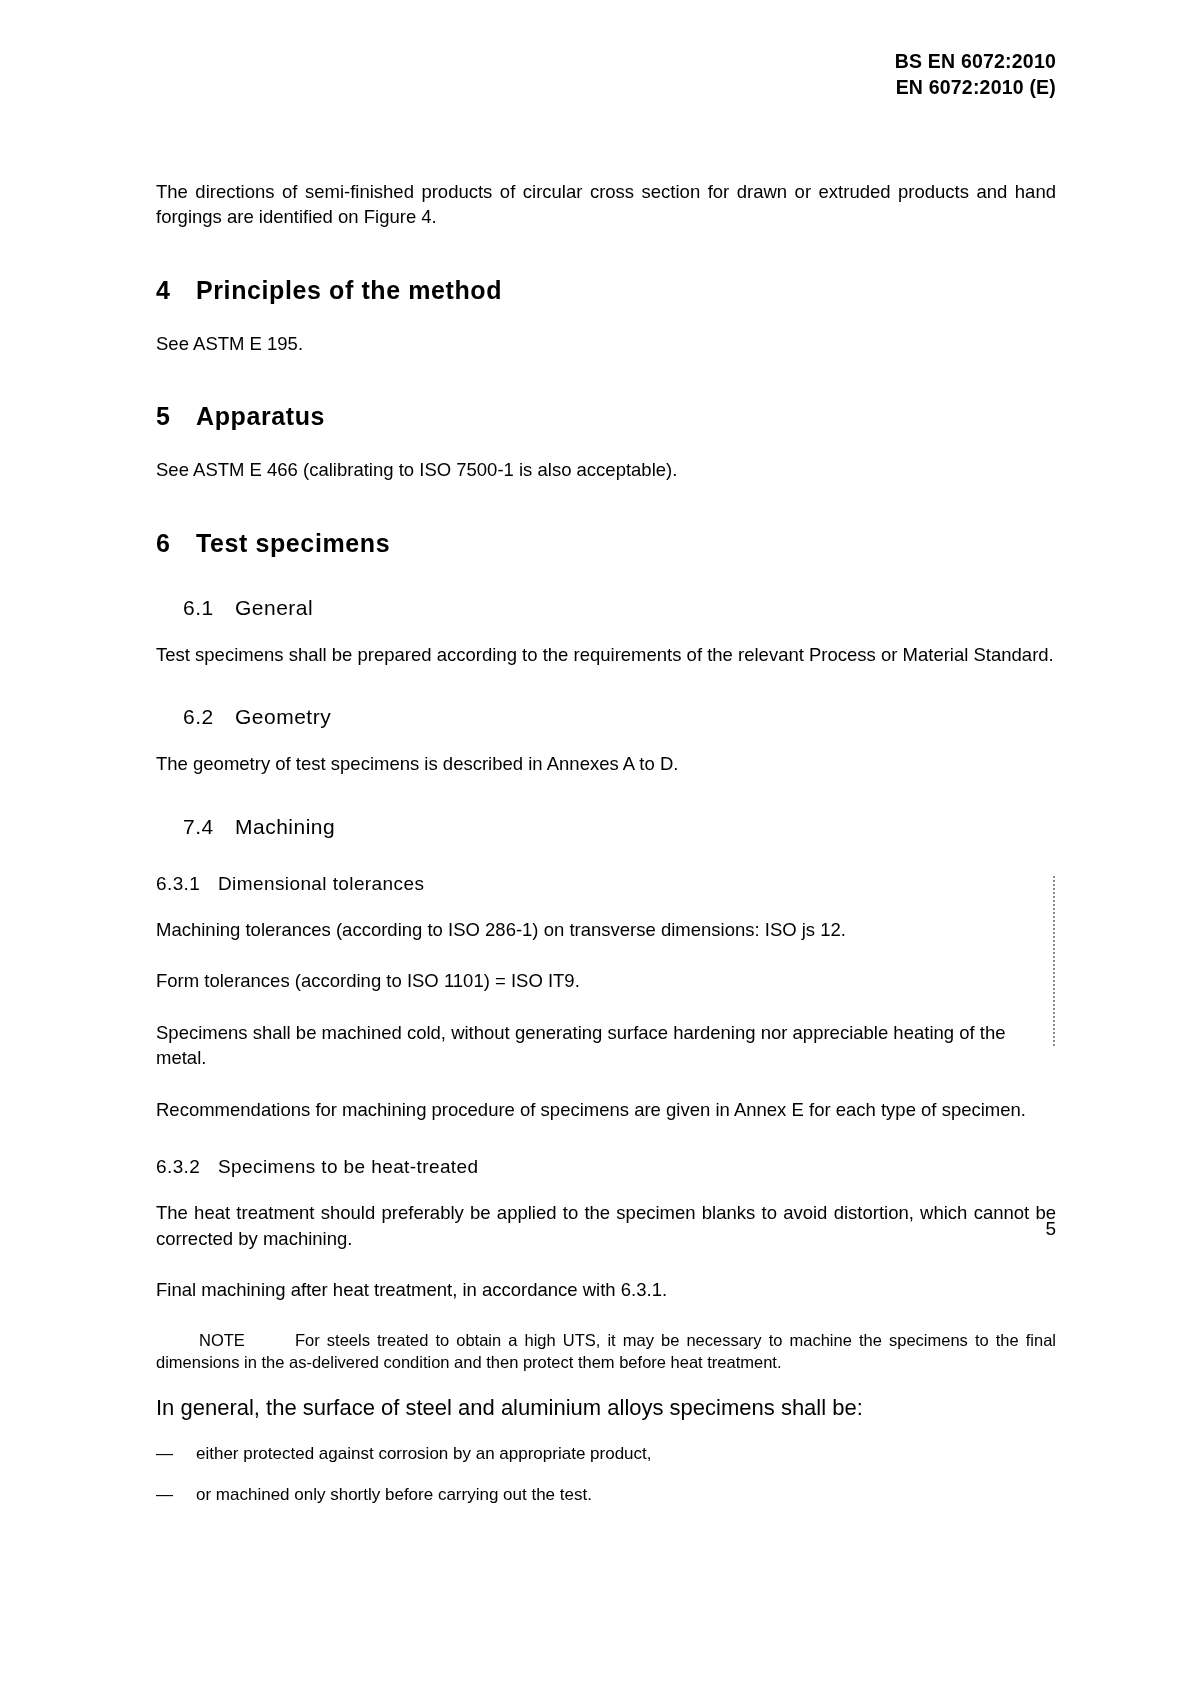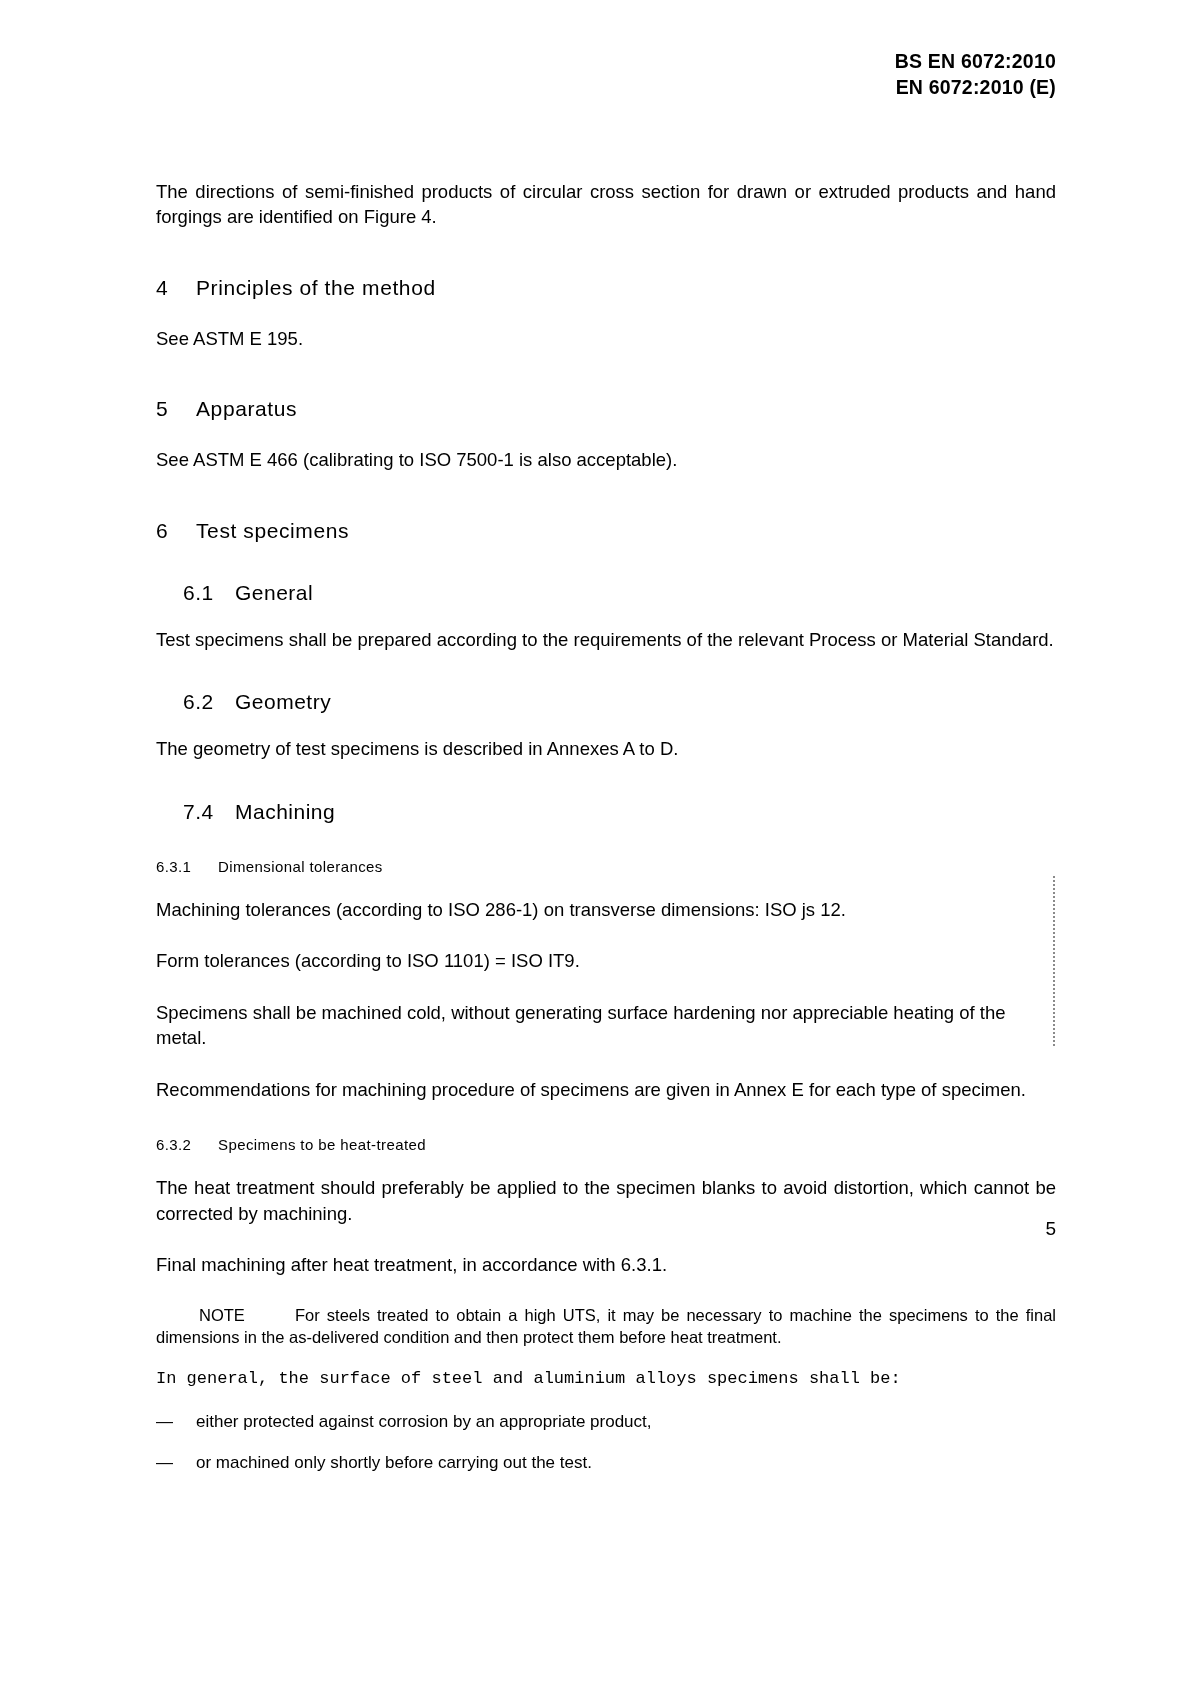--- a/index.html
+++ b/index.html
@@ -40,66 +40,65 @@
   p.body {
     font-size: 18.5px;
     line-height: 1.38;
     margin: 0 0 26px 0;
     text-align: justify;
   }
   p.body.nojust {
     text-align: left;
   }
   h2.clause {
-    font-size: 21px;
-    font-weight: normal;
+    font-size: 25px;
+    font-weight: bold;
     letter-spacing: 0.6px;
     margin: 46px 0 26px 0;
   }
   h2.clause .num {
     display: inline-block;
     width: 40px;
   }
   h3.sub {
     font-size: 21px;
     font-weight: normal;
     letter-spacing: 0.5px;
     margin: 38px 0 22px 0;
   }
   h3.sub .num {
     display: inline-block;
     width: 52px;
     margin-left: 27px;
   }
   h4.subsub {
-    font-size: 15px;
+    font-size: 19px;
     font-weight: normal;
     letter-spacing: 0.4px;
     margin: 34px 0 22px 0;
   }
   h4.subsub .num {
     display: inline-block;
     width: 62px;
   }
   p.note {
     font-size: 16.5px;
     line-height: 1.35;
     margin: 0 0 20px 0;
     text-align: justify;
   }
   p.note .lbl {
     display: inline-block;
     width: 96px;
     margin-left: 43px;
   }
   p.small {
-    font-size: 17px;
+    font-size: 22px;
     line-height: 1.35;
     margin: 0 0 20px 0;
-    font-family: Liberation Mono, monospace;
   }
   ul.dashlist {
     list-style: none;
     margin: 0;
     padding: 0;
   }
   ul.dashlist li {
     font-size: 17px;
     line-height: 1.35;
     margin: 0 0 18px 0;

